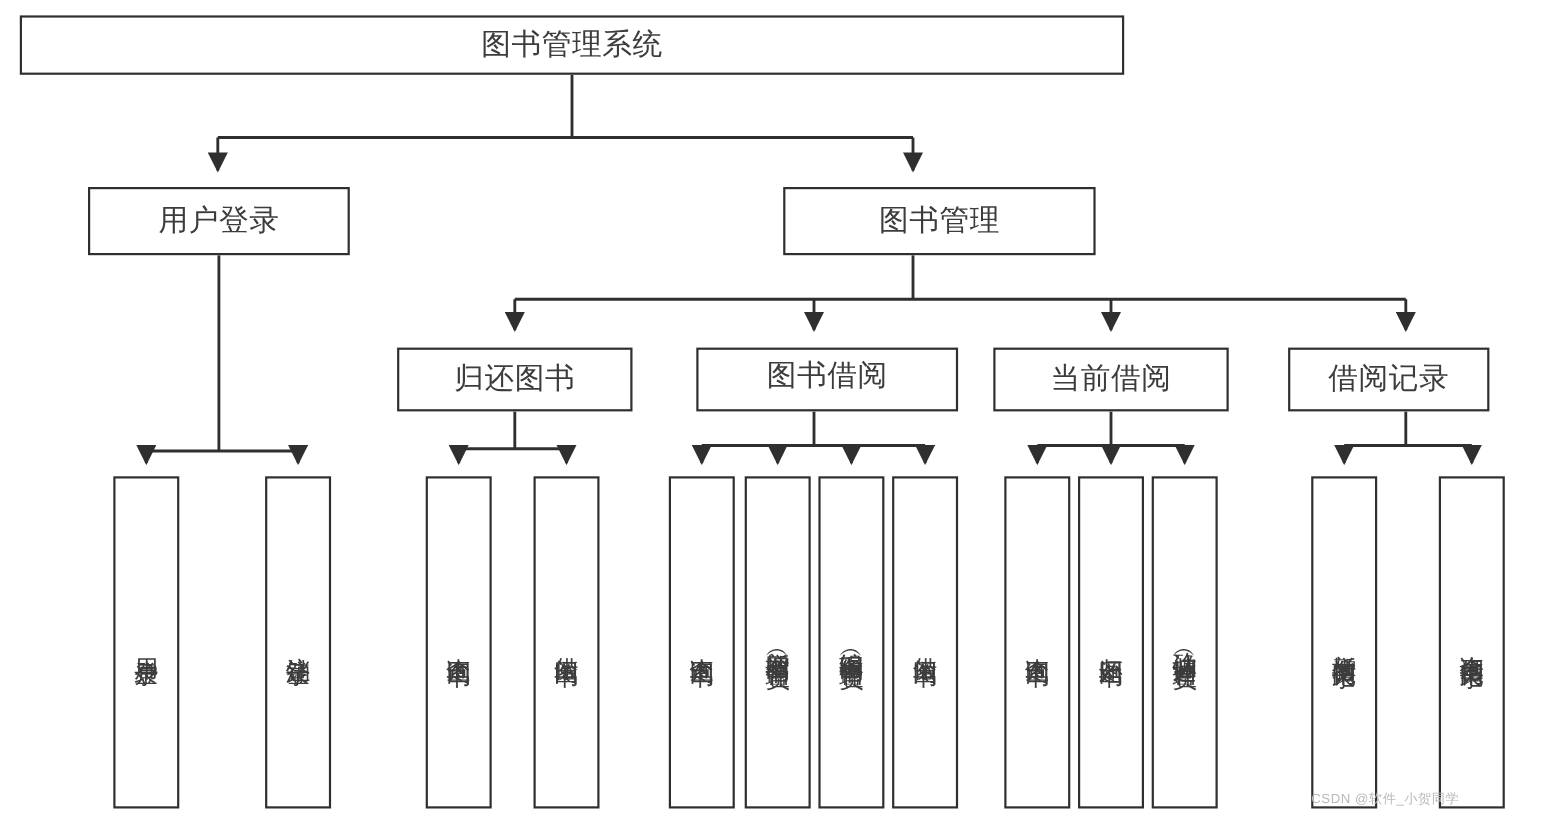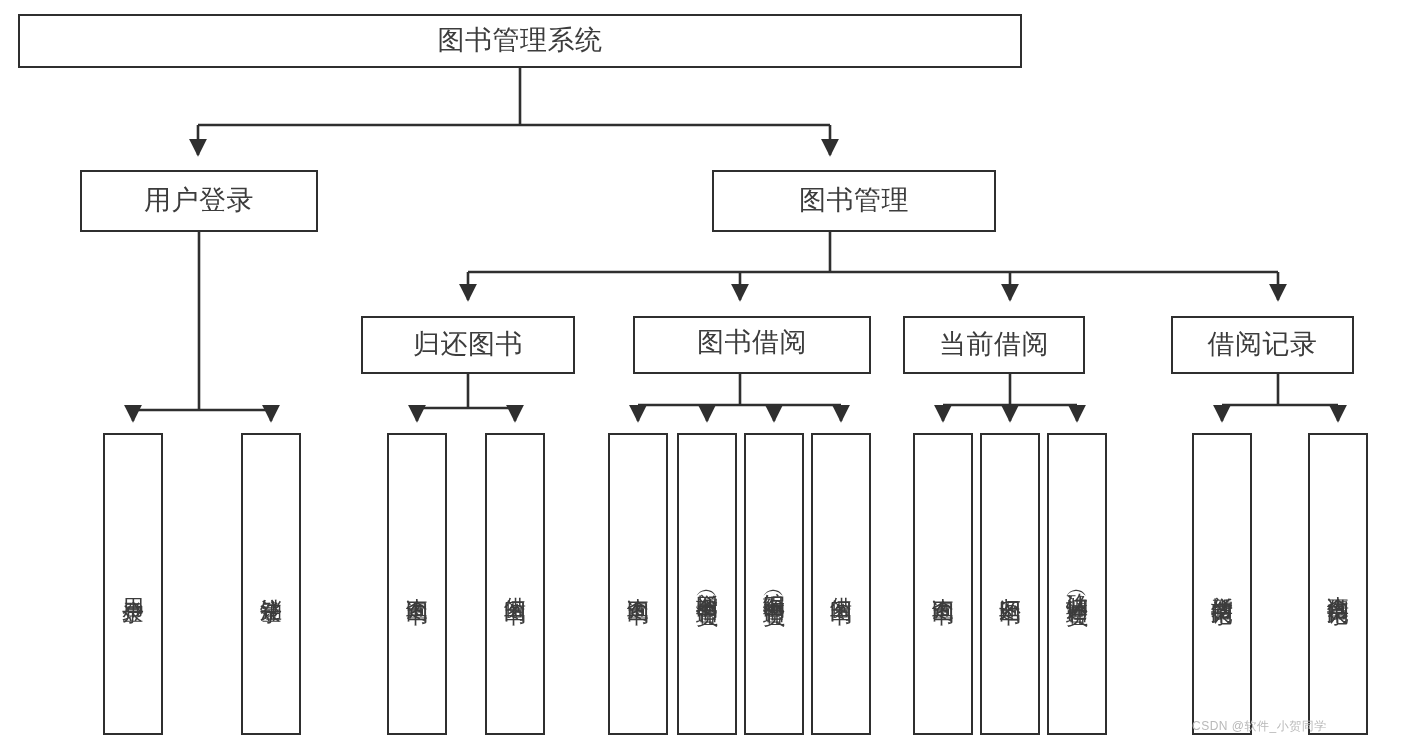--- a/index.html
+++ b/index.html
@@ -129,21 +129,21 @@
   <div class="node" style="left:712px; top:170px; width:284px; height:62px;">
     <span class="label">图书管理</span>
   </div>
 
   <div class="node" style="left:361px; top:316px; width:214px; height:58px;">
     <span class="label">归还图书</span>
   </div>
   <div class="node" style="left:633px; top:316px; width:238px; height:58px;font-family:Liberation Mono, monospace;">
     <span class="label">图书借阅</span>
   </div>
-  <div class="node" style="left:903px; top:316px; width:182px; height:58px;text-align:center;">
+  <div class="node" style="left:903px; top:316px; width:214px; height:58px;text-align:center;">
     <span class="label">当前借阅</span>
   </div>
   <div class="node" style="left:1171px; top:316px; width:183px; height:58px;">
     <span class="label">借阅记录</span>
   </div>
 
   <div class="node vertical" style="left:103px; top:433px; width:60px; height:302px;">
     <span class="label">用户登录</span>
   </div>
   <div class="node vertical" style="left:241px; top:433px; width:60px; height:302px;">

